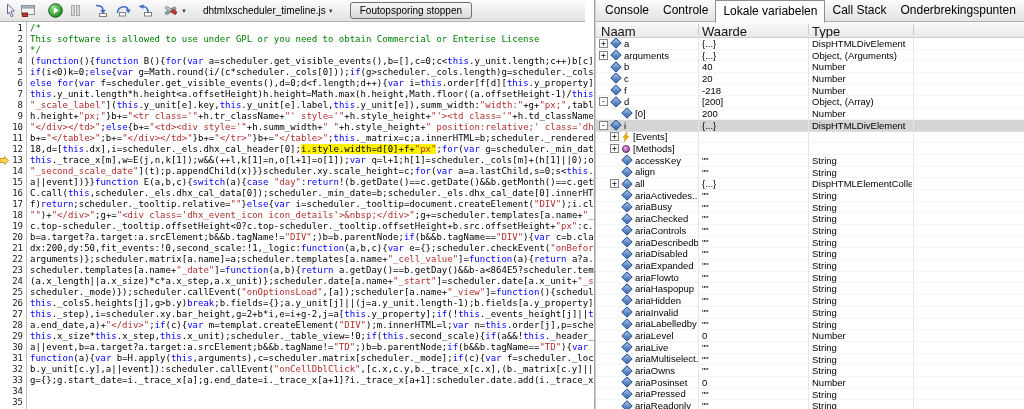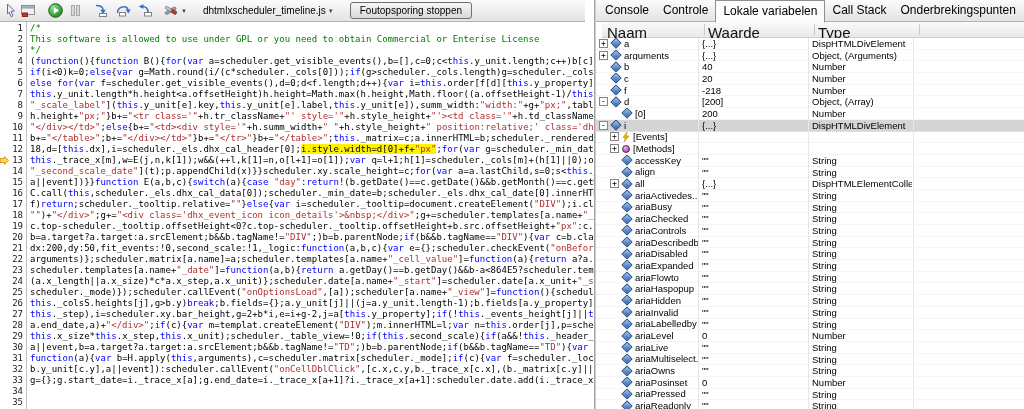--- a/index.html
+++ b/index.html
@@ -41,22 +41,22 @@
   
   .right-pane{position:absolute;left:596px;top:0;right:0;bottom:0;}
   .tabbar{
     position:absolute;left:0;top:0;right:0;height:22px;box-sizing:border-box;
     background:linear-gradient(#fbfbfb,#e3e3e3);border-bottom:1px solid #b2b2b2;
     display:flex;align-items:center;font-size:12px;padding-left:2px;
   }
   .tab{padding:3px 7px 4px;white-space:nowrap;color:#000;}
   .tab.active{background:#fcfcfc;border:1px solid #8f8f8f;border-bottom-color:#fcfcfc;position:relative;z-index:2;margin-bottom:-1px;}
   .grid-head{
-    position:absolute;left:6px;top:22px;right:0;height:16px;box-sizing:border-box;
-    background:linear-gradient(#fafafa,#e9e9e9);border-bottom:1px solid #cfcfcf;font-size:15px;color:#111;
+    position:absolute;left:0;top:22px;right:0;height:16px;box-sizing:border-box;
+    background:linear-gradient(#fafafa,#e9e9e9);border-bottom:1px solid #cfcfcf;font-size:13px;color:#111;
   }
   .hcell{position:absolute;top:2px;white-space:nowrap;}
   .hsep{position:absolute;top:2px;bottom:2px;width:1px;background:#c9c9c9;}
   .grid-body{position:absolute;left:0;top:38px;right:0;bottom:0;overflow:hidden;font-size:9.5px;background:#fff;}
   .vline{position:absolute;top:0;bottom:0;width:1px;background:#e7e7e7;z-index:3;}
   .vrow{position:relative;height:11.7px;box-sizing:border-box;border-bottom:1px dotted #ececec;}
   .vrow.sel{background:#d5d5d5;}
   .vname{position:absolute;left:0;top:0;bottom:0;width:102px;overflow:hidden;white-space:nowrap;display:flex;align-items:center;}
   .vval{position:absolute;left:106px;top:0;width:104px;line-height:11px;white-space:nowrap;overflow:hidden;color:#000;}
   .vtype{position:absolute;left:216px;top:0;width:100px;line-height:11px;white-space:nowrap;overflow:hidden;color:#000;}

